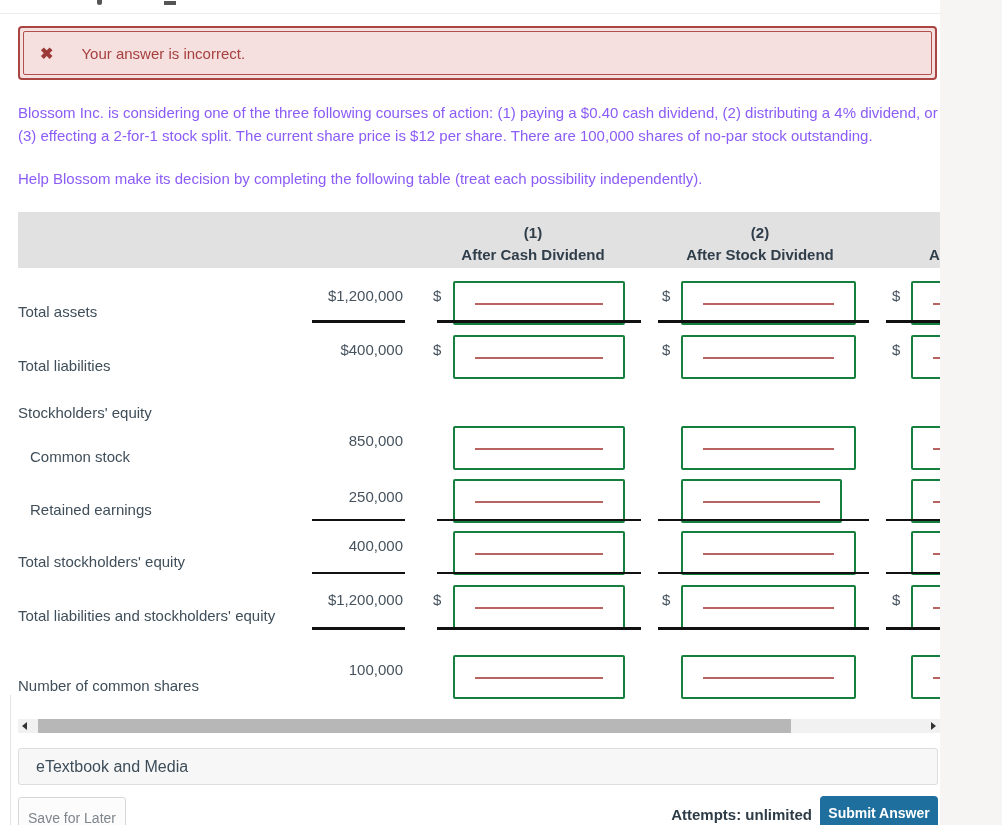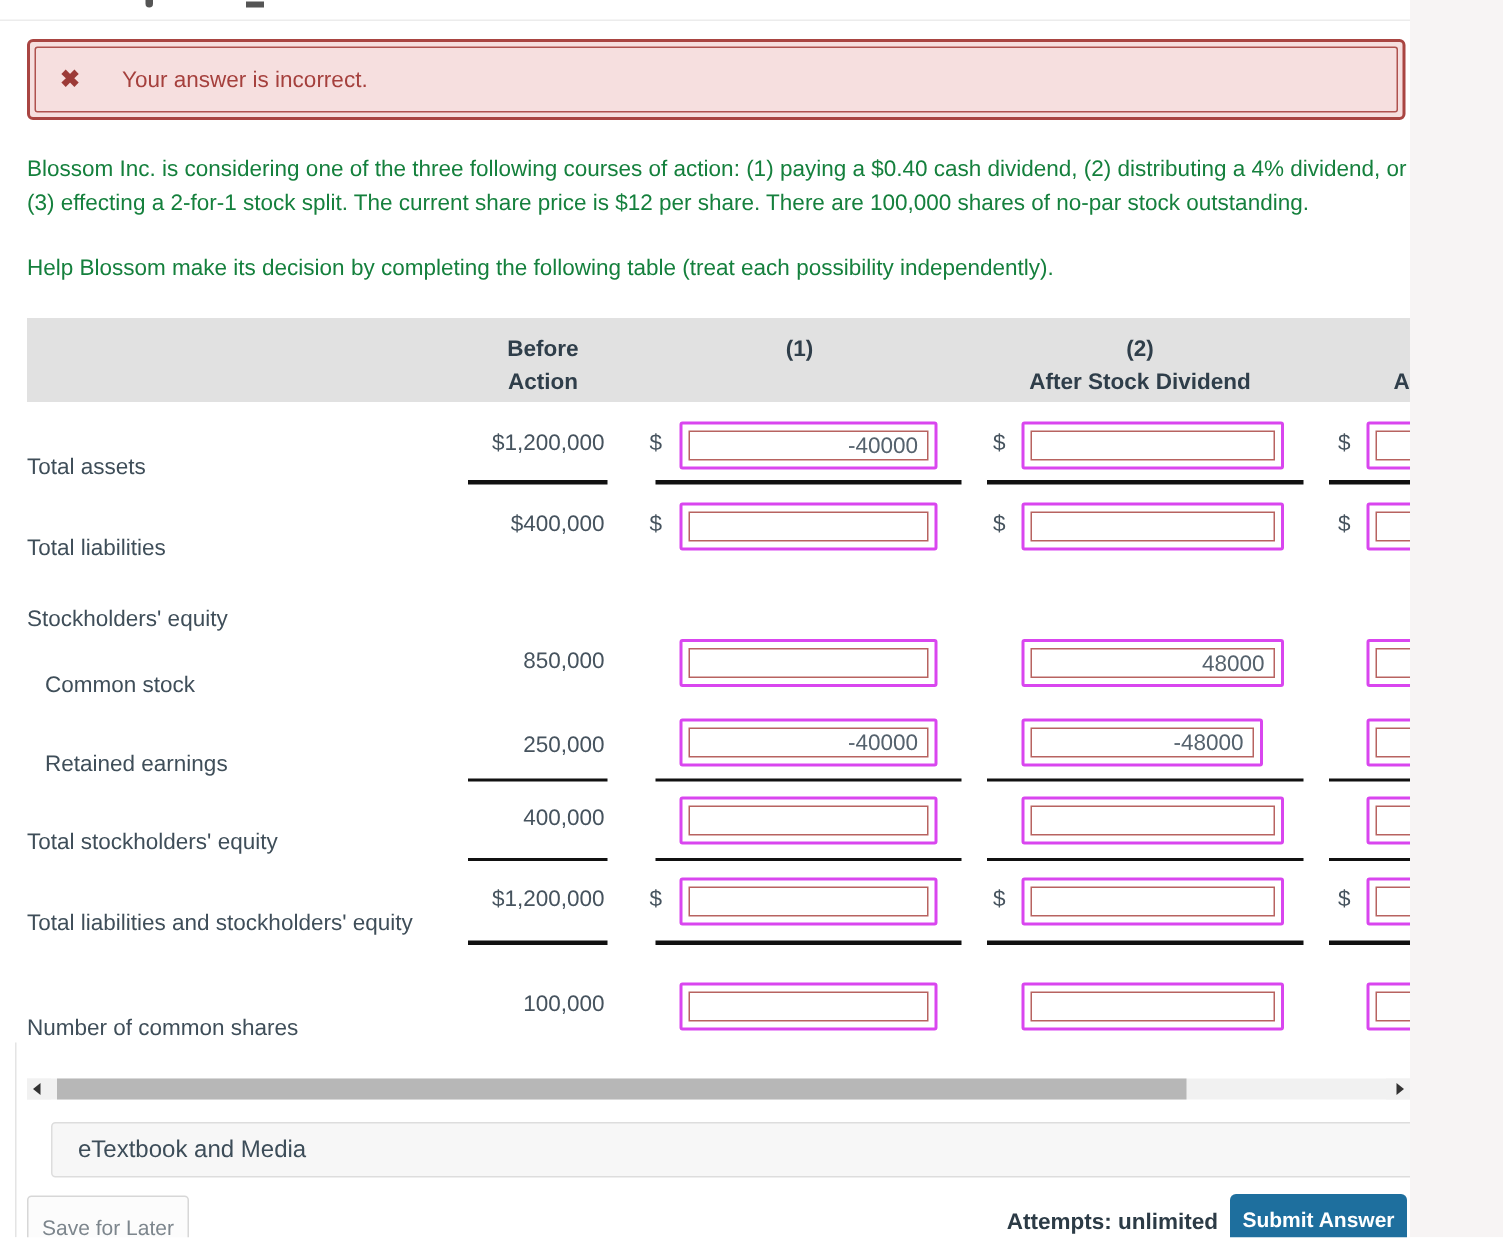--- a/index.html
+++ b/index.html
@@ -16,49 +16,49 @@
     position:absolute; left:18px; top:26px; width:919px; height:54px; box-sizing:border-box;
     background:#f6dfdf; border:2px solid #a94542; border-radius:4px; padding:3px;
   }
   .banner-inner{
     width:100%; height:100%; box-sizing:border-box; border:1px solid #af524f; border-radius:2px;
     display:flex; align-items:center;
   }
   .banner-x{color:#9c3a37; font-weight:bold; font-size:16px; margin-left:16px;}
   .banner-msg{color:#a5403d; font-size:15px; margin-left:28px;}
   
-  .para{position:absolute; left:18px; width:924px; font-size:15px; line-height:23px; color:#15803d;}
+  .para{position:absolute; left:18px; width:924px; font-size:15px; line-height:23px; color:#8b5cf6;}
   
   .table-area{position:absolute; left:0; top:0; width:940px; height:825px; overflow:hidden;}
   .hdr-band{position:absolute; left:18px; top:212px; width:922px; height:56px; background:#e1e1e1;}
   .hdr{position:absolute; text-align:center; font-size:15px; font-weight:bold; color:#2f3e4a; line-height:22px;}
   .lbl{position:absolute; font-size:15px; color:#3f4e59; white-space:nowrap;margin-top:16px;}
   .val{position:absolute; font-size:15px; color:#46535e; text-align:right; white-space:nowrap;}
   .dollar{position:absolute; font-size:15px; color:#46535e;}
   .ul{position:absolute; background:#111;}
   .ansbox{
     position:absolute; box-sizing:border-box; height:32px; background:#fff;
-    border:2px solid #d946ef; border-radius:2px; padding:4px;
+    border:2px solid #15803d; border-radius:2px; padding:20px;
   }
   .ansbox input{
     display:block; width:100%; height:100%; box-sizing:border-box;
     border:1px solid #b86360; background:#fff; outline:none;
     font-family:"Liberation Sans",sans-serif; font-size:15px; color:#55626d;
     text-align:right; padding:0 6px 0 2px;
   }
   
   .hscroll{position:absolute; left:18px; top:719px; width:922px; height:14px; background:#f1f1f1;}
   .scroll-thumb{position:absolute; left:20px; top:0; width:753px; height:14px; background:#b7b7b7;}
   .scroll-btn{position:absolute; top:0; width:16px; height:14px; background:#f1f1f1;}
   .tri{position:absolute; top:3px; width:0; height:0; border-top:4px solid transparent; border-bottom:4px solid transparent;}
   .tri-left{left:4px; border-right:5px solid #333;}
   .tri-right{right:4px; border-left:5px solid #333;}
   
   .etext{
-    position:absolute; left:34px; top:748px; width:920px; height:37px; box-sizing:border-box;
+    position:absolute; left:18px; top:748px; width:920px; height:37px; box-sizing:border-box;
     background:#f7f7f7; border:1px solid #ddd; border-radius:3px;
     font-size:16px; color:#3d4d59; line-height:35px; padding-left:17px; cursor:pointer;
   }
   .save-btn{
     position:absolute; left:18px; top:797px; width:108px; height:34px; box-sizing:border-box;
     background:#fcfcfc; border:1px solid #d7d7d7; border-radius:3px;
     font-family:"Liberation Sans",sans-serif; font-size:14px; color:#7d868d; text-align:center; padding-top:8px;
   }
   .attempts{position:absolute; left:600px; top:806px; width:212px; text-align:right;
     font-size:15px; font-weight:bold; color:#2c3b46;}
@@ -82,26 +82,23 @@
       <span class="banner-x">✖</span>
       <span class="banner-msg">Your answer is incorrect.</span>
     </div>
   </div>
 
   <div class="para" style="top:101px;">Blossom Inc. is considering one of the three following courses of action: (1) paying a $0.40 cash dividend, (2) distributing a 4% dividend, or (3) effecting a 2-for-1 stock split. The current share price is $12 per share. There are 100,000 shares of no-par stock outstanding.</div>
   <div class="para" style="top:167px;">Help Blossom make its decision by completing the following table (treat each possibility independently).</div>
 
   <div class="table-area">
     <div class="hdr-band"></div>
-    <div class="hdr" style="left:312px; top:222px; width:100px;">
-      <div>Before</div>
-      <div>Action</div>
-    </div>
     <div class="hdr" style="left:433px; top:222px; width:200px;">
       <div>(1)</div>
+      <div>After Cash Dividend</div>
     </div>
     <div class="hdr" style="left:660px; top:222px; width:200px;">
       <div>(2)</div>
       <div>After Stock Dividend</div>
     </div>
     <div class="hdr" style="left:929px; top:244px; width:30px; text-align:left;">A</div>
     <div id="rows-root">
         <div class="lbl" style="left: 18px; top: 287px;">Total assets</div>
         <div class="val" style="left: 250px; width: 153px; top: 287px;">$1,200,000</div>
         <div class="dollar" style="left: 433px; top: 287px;">$</div>

